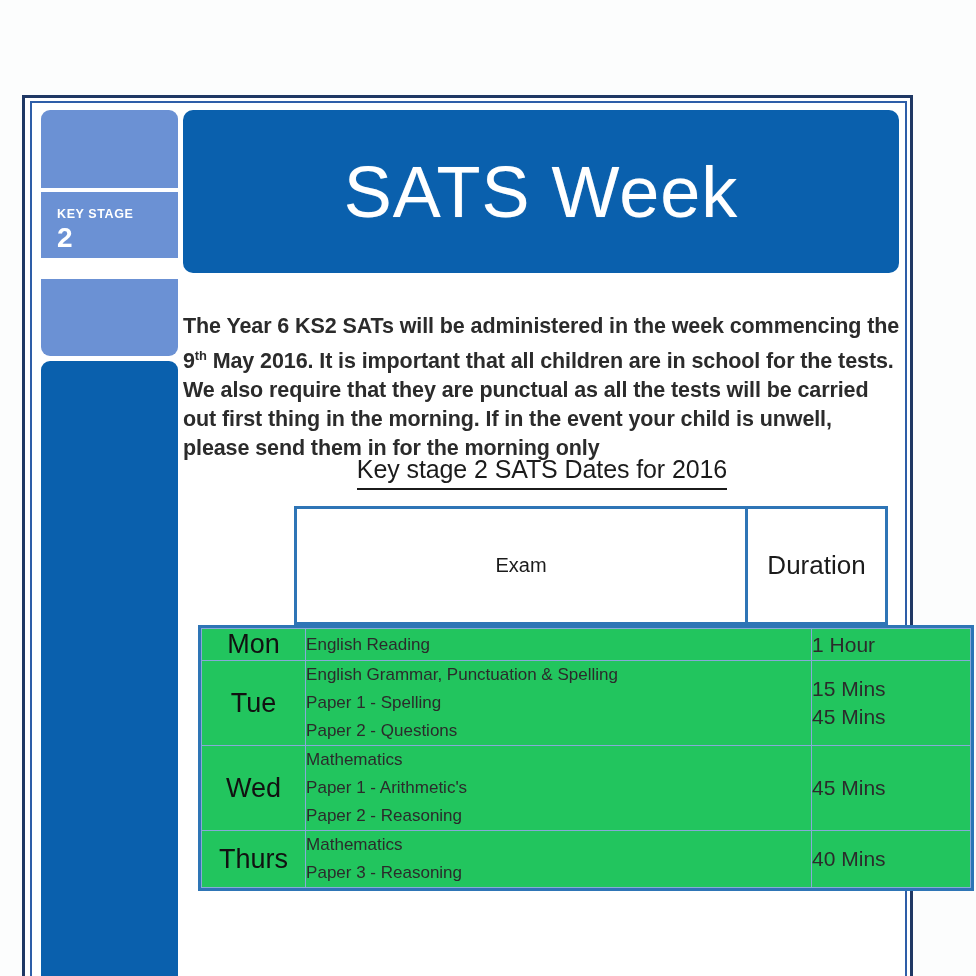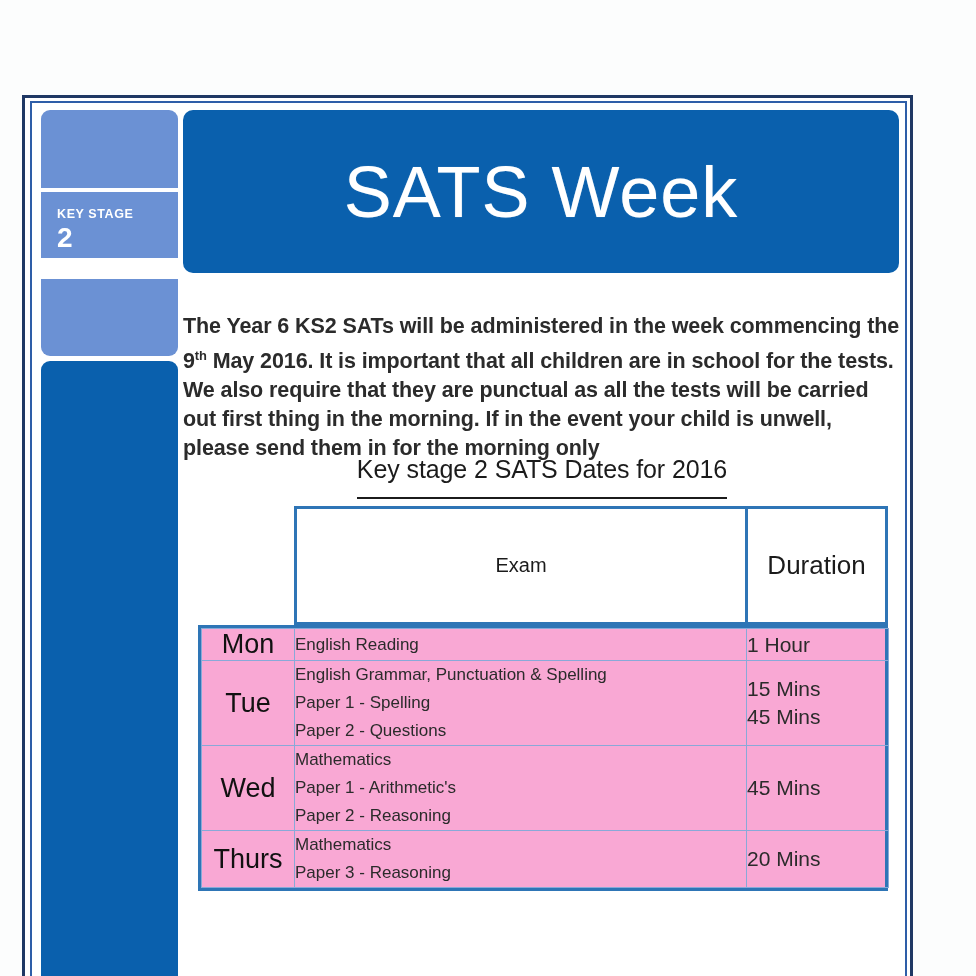--- a/index.html
+++ b/index.html
@@ -150,21 +150,21 @@
     left: 183px;
     top: 455px;
     width: 718px;
     text-align: center;
     font-size: 25px;
     color: #1b1b1b;
     letter-spacing: -0.1px;
   }
   #table-heading span {
     border-bottom: 2px solid #1b1b1b;
-    padding-bottom: 14px;
+    padding-bottom: 5px;
   }
 
   
   #table-header {
     position: absolute;
     left: 294px;
     top: 506px;
     width: 594px;
     height: 119px;
     box-sizing: border-box;
@@ -189,25 +189,25 @@
     font-size: 26px;
     color: #1b1b1b;
     box-sizing: border-box;
   }
 
   
   #schedule-table {
     position: absolute;
     left: 198px;
     top: 625px;
-    width: 690px;
+    width: 776px;
     box-sizing: border-box;
     border: 3px solid #2e75b6;
     border-collapse: collapse;
-    background: #f9a8d4;
+    background: #22c55e;
   }
   #schedule-table table {
     border-collapse: collapse;
     width: 100%;
     table-layout: fixed;
   }
   #schedule-table td {
     border: 1.5px solid #88a9d8;
     vertical-align: middle;
     padding: 0;
@@ -312,20 +312,20 @@
               <span class="dur-line">45 Mins</span>
             </td>
           </tr>
           <tr>
             <td class="cell-day">Thurs</td>
             <td class="cell-exam">
               <span class="exam-line">Mathematics</span>
               <span class="exam-line">Paper 3 - Reasoning</span>
             </td>
             <td class="cell-dur">
-              <span class="dur-line">20 Mins</span>
+              <span class="dur-line">40 Mins</span>
             </td>
           </tr>
         </tbody>
     </table>
   </div>
 
 </div>
 
 </body></html>

